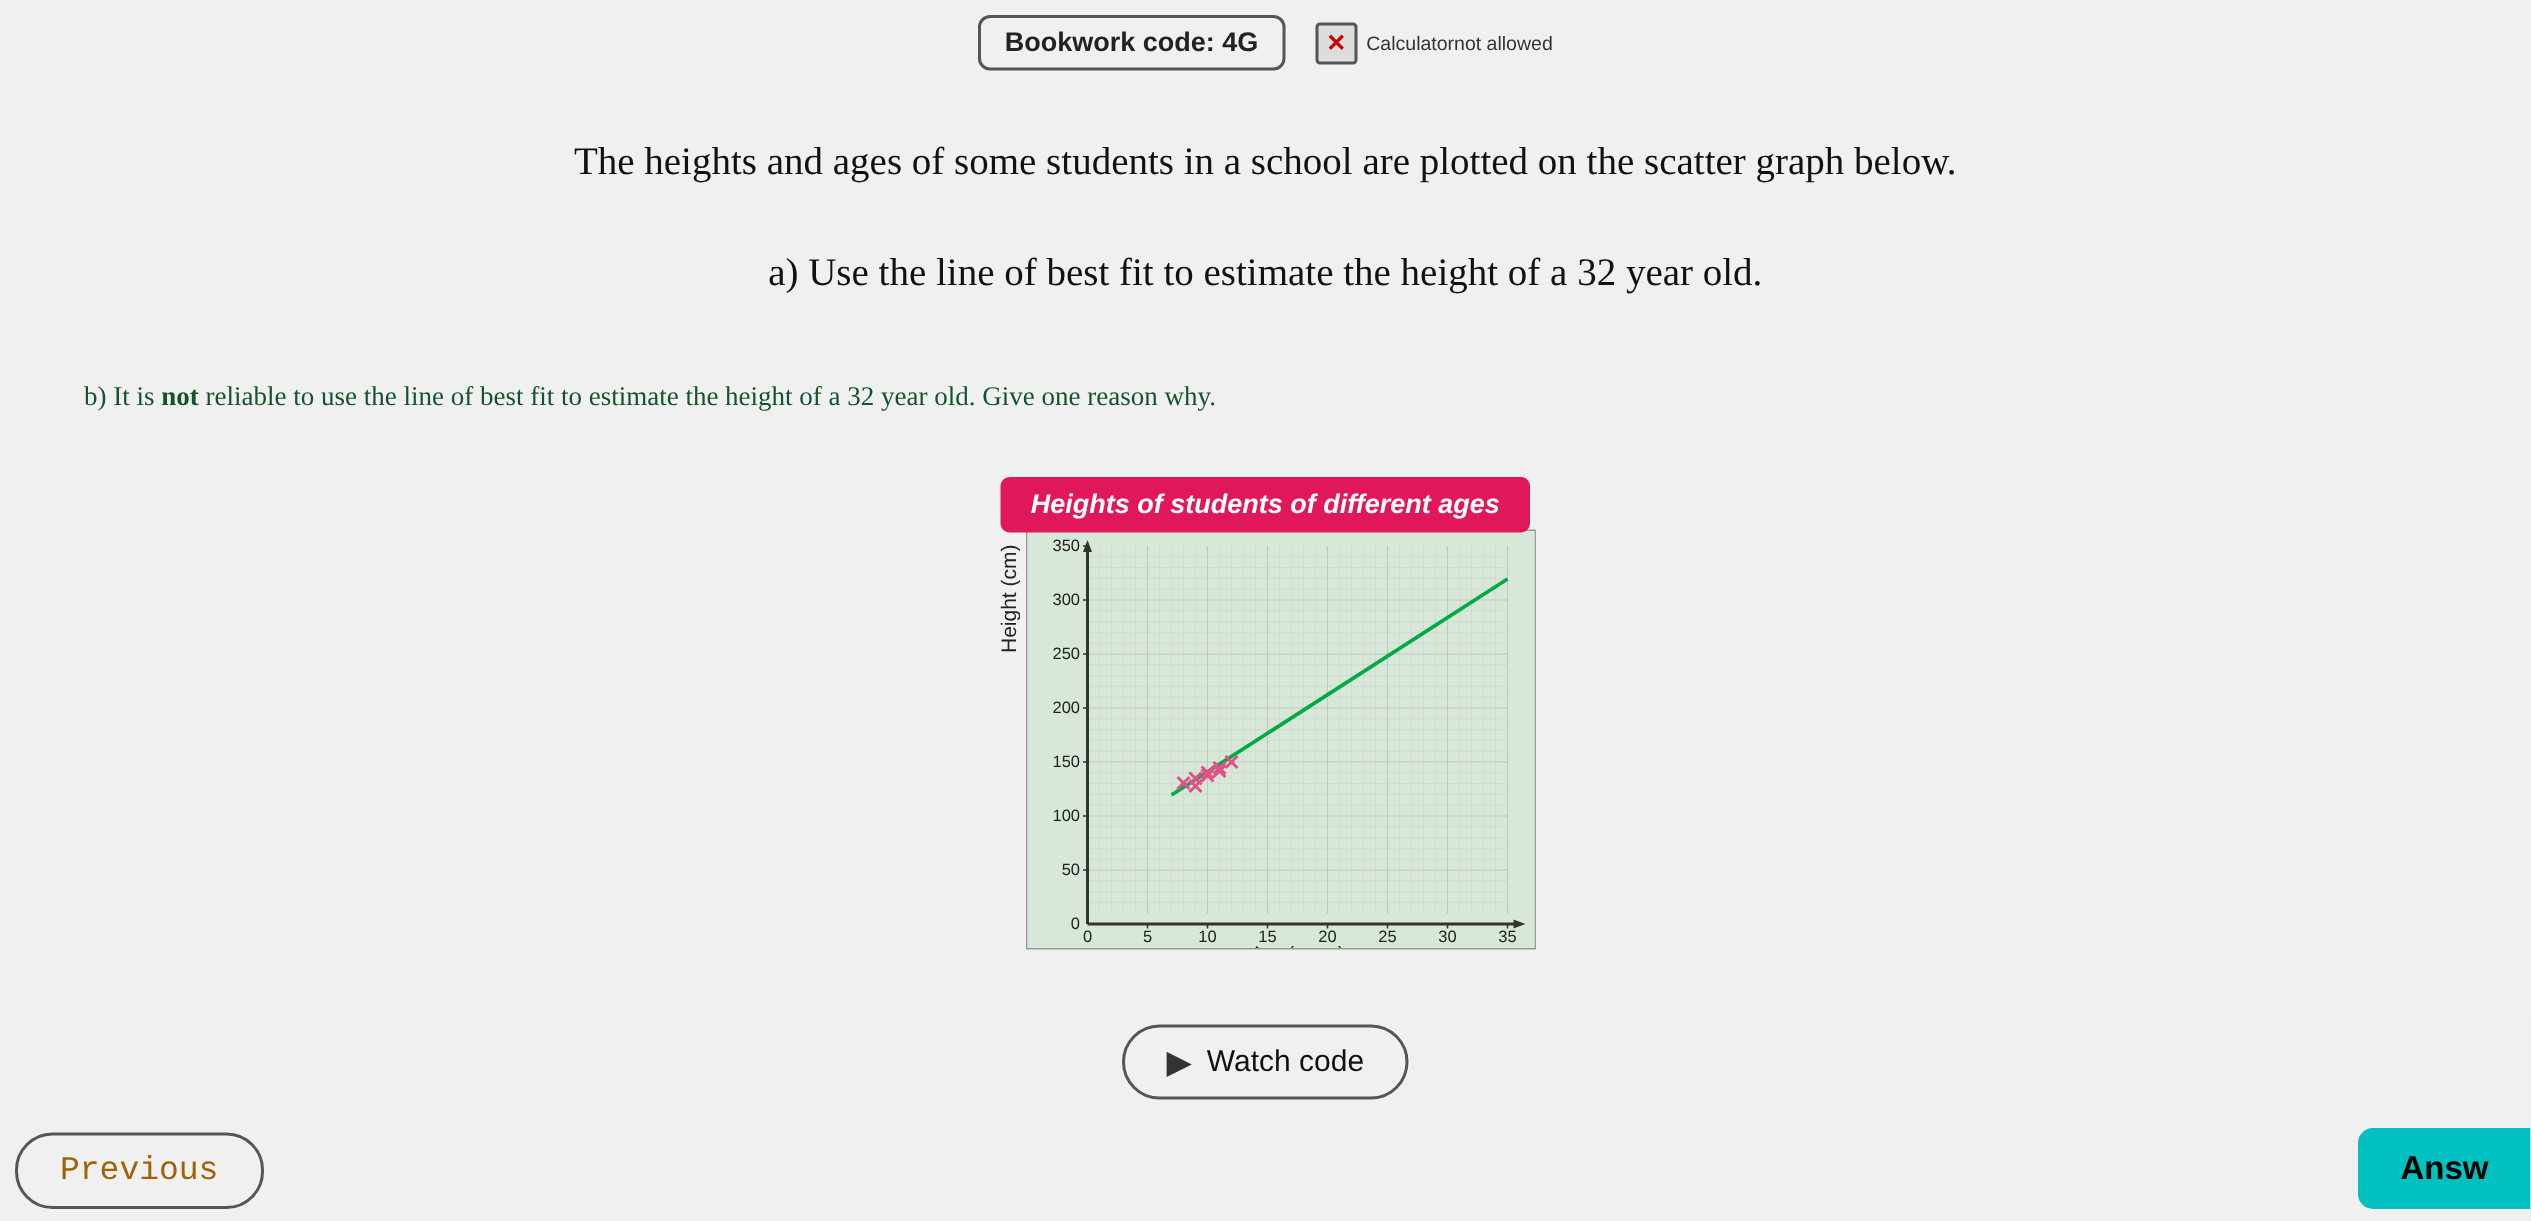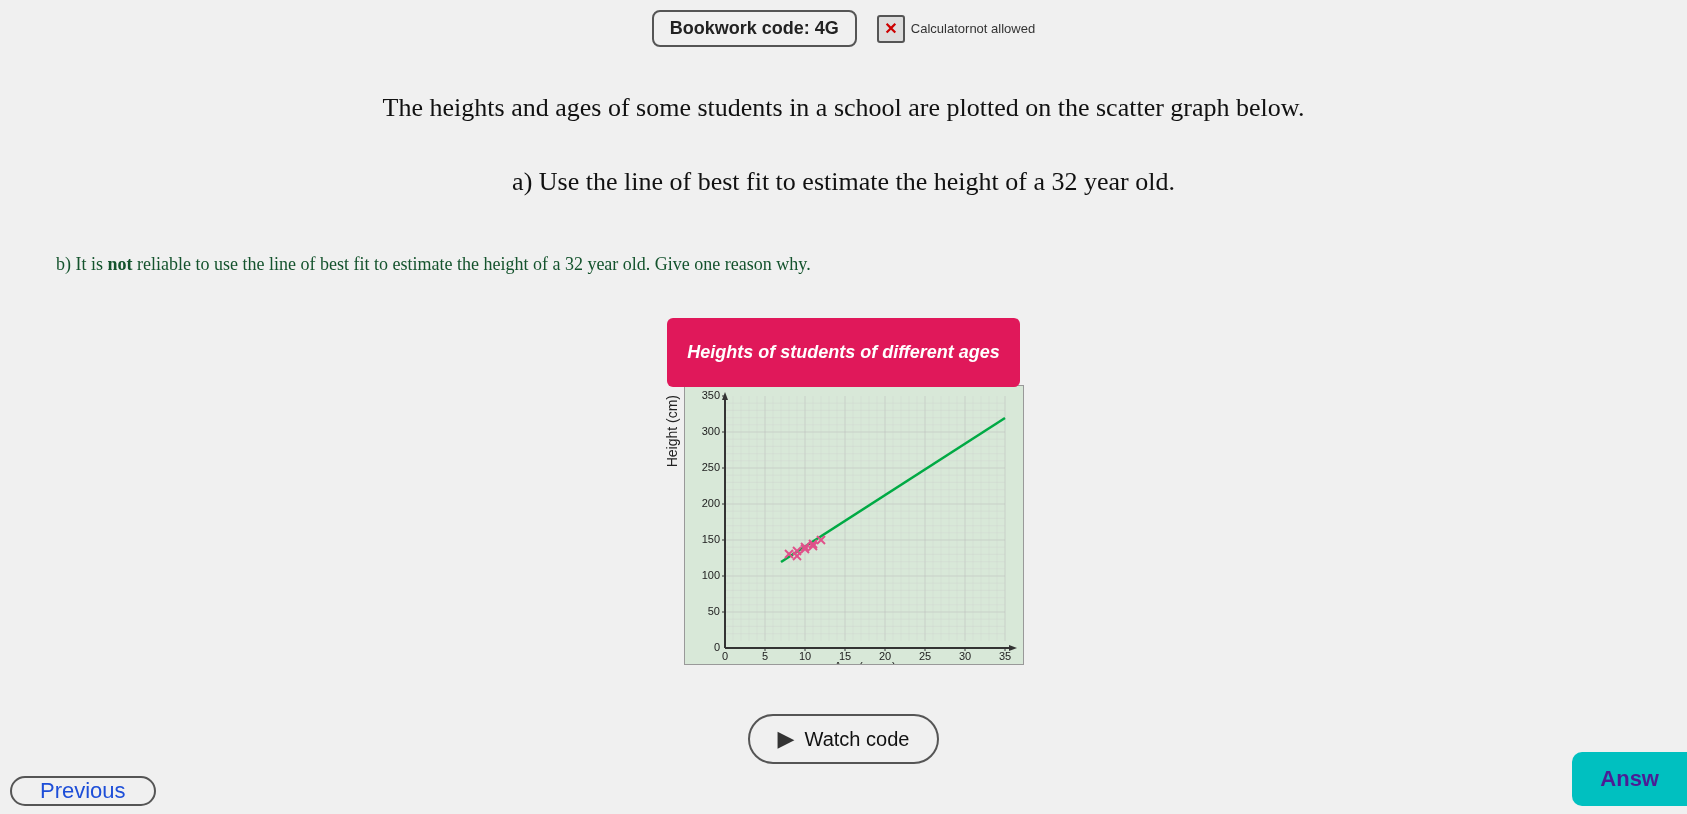--- a/index.html
+++ b/index.html
@@ -116,21 +116,21 @@
       margin-bottom: 14px;
     }
 
     .chart-title {
       background: #e0185a;
       color: white;
       font-family: Arial, sans-serif;
       font-size: 18px;
       font-weight: bold;
       font-style: italic;
-      padding: 24px 20px;
+      padding: 8px 20px;
       border-radius: 6px;
       margin-bottom: -2px;
       z-index: 2;
       position: relative;
     }
 
     .chart-wrapper {
       display: flex;
       align-items: flex-start;
     }
@@ -178,40 +178,40 @@
     }
 
     
     .previous-btn {
       position: absolute;
       bottom: 8px;
       left: 10px;
       background: #f0f0f0;
       border: 2px solid #555;
       border-radius: 25px;
-      padding: 0 28px;
+      padding: 11px 28px;
       font-size: 22px;
-      font-family: Liberation Sans, sans-serif;
+      font-family: Liberation Mono, monospace;
       cursor: pointer;
-      color: #1d4ed8;
+      color: #a16207;
     }
 
     
     .answer-btn {
       position: absolute;
       bottom: 8px;
       right: 0px;
       background: #00c0c0;
       border: none;
       border-radius: 10px 0 0 10px;
       padding: 14px 28px;
       font-size: 22px;
       font-family: Arial, sans-serif;
       cursor: pointer;
-      color: #4c1d95;
+      color: #000000;
       font-weight: bold;
     }
   </style>
 </head>
 <body>
 
 <div class="main-content">
 
   <div class="top-bar">
     <div class="bookwork-code">Bookwork code: 4G</div>

